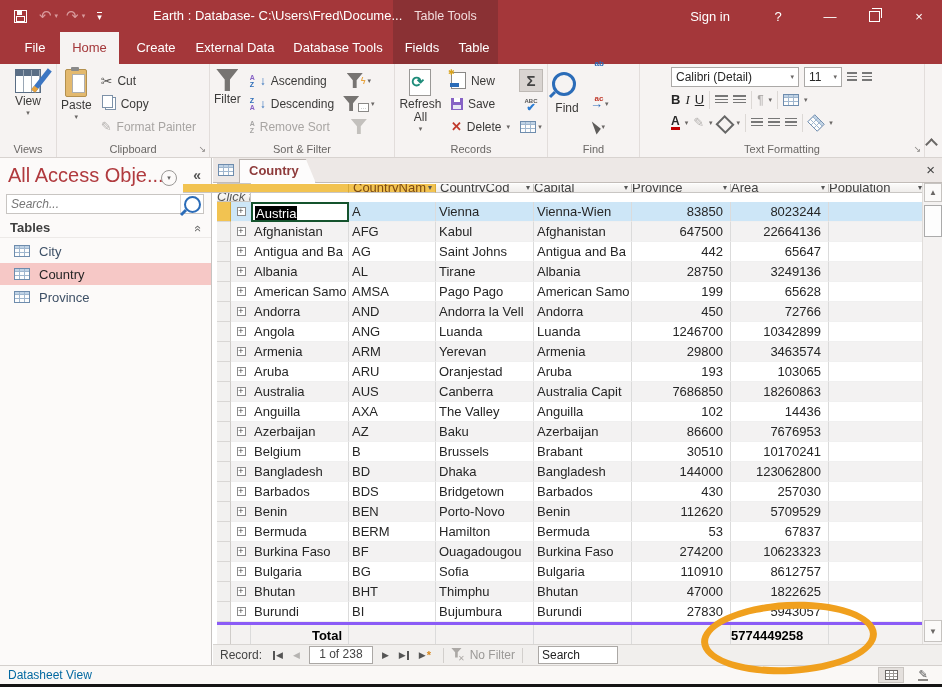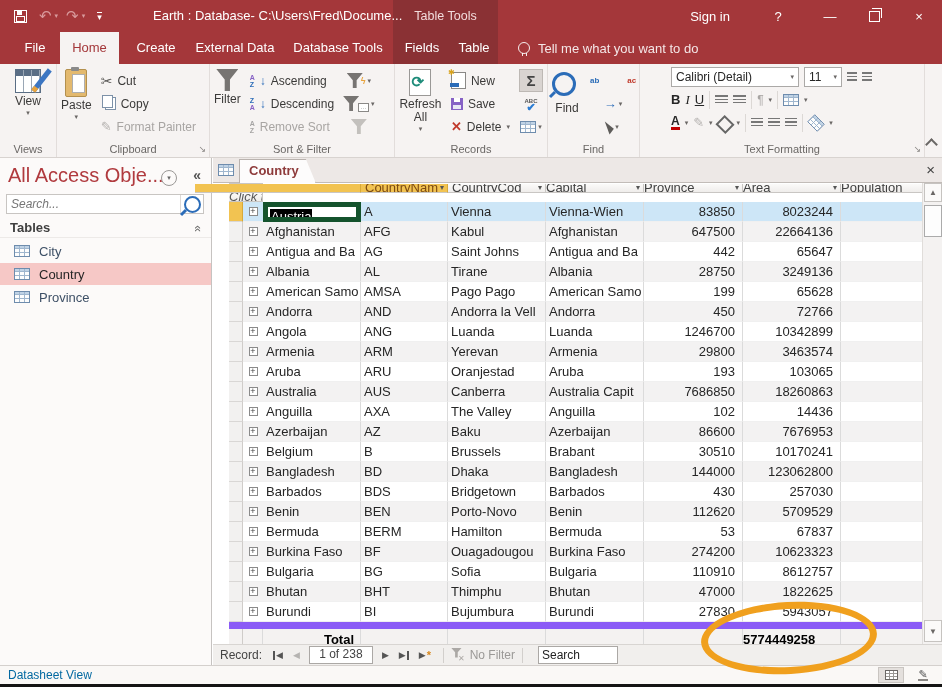--- a/index.html
+++ b/index.html
@@ -81,21 +81,21 @@
   .i-abc{display:flex;flex-direction:column;align-items:center;line-height:6px;}
   .i-abc .t{font-size:6px;font-weight:bold;color:#555;}
   .i-abc .chk{color:#2B7CD3;font-size:11px;font-weight:bold;}
   .i-minitable{width:16px;height:12px;border:1px solid #6E8CAD;box-sizing:border-box;background:
      repeating-linear-gradient(90deg,transparent 0 4px,#9FB6CE 4px 5px),
      repeating-linear-gradient(0deg,transparent 0 3px,#9FB6CE 3px 4px),
      linear-gradient(#BFD2E5 0 3px,#FDFDFD 3px);}
   .i-mag{width:13px;height:13px;border:2.5px solid #2B6CB8;border-radius:50%;position:relative;}
   .i-mag.big{width:18px;height:18px;border-width:3.5px;}
   .i-mag::after{content:'';position:absolute;width:3px;height:7px;background:#2B6CB8;left:-4px;bottom:-5px;transform:rotate(45deg);}
-  .i-replace{display:flex;line-height:7px;font-size:8px;font-weight:bold;gap:28px;}
+  .i-replace{display:flex;flex-direction:column;line-height:7px;font-size:8px;font-weight:bold;gap:28px;}
   .i-replace .r1{color:#2B6CB8;} .i-replace .r2{color:#C0392B;}
   .i-goto{color:#2B6CB8;font-size:13px;font-weight:bold;}
   .i-cursor{width:0;height:0;border-left:6px solid #5E5C5A;border-top:10px solid transparent;border-bottom:4px solid transparent;transform:rotate(-20deg);}
   .bolt{color:#E8A33D;font-size:9px;font-weight:bold;margin-left:-4px;}
   .fbox{width:9px;height:7px;border:1px solid #8A8886;background:#fff;margin-left:-3px;margin-top:8px;font-size:6px;color:#666;line-height:6px;text-align:center;}
 
   
   .tf-rows{display:flex;flex-direction:column;gap:2px;padding:2px 4px 0 6px;margin-left:25px;}
   .tf-row{display:flex;align-items:center;gap:5px;height:21px;}
   .combo{border:1px solid #ABA9A7;background:#fff;font-size:12px;height:20px;display:flex;align-items:center;box-sizing:border-box;padding:0 4px;justify-content:space-between;color:#262626;}
@@ -124,44 +124,44 @@
   .nav-item{position:absolute;left:0;width:100%;height:22px;display:flex;align-items:center;gap:9px;padding-left:14px;box-sizing:border-box;font-size:13px;color:#3E5066;}
   .nav-item.selected{background:#F6C8C6;color:#262626;}
 
   
   .datasheet{position:absolute;left:213px;top:158px;width:729px;height:486px;background:#fff;}
   .tabstrip{position:absolute;left:0;top:0;width:729px;height:25px;background:#EDE8E6;border-bottom:1px solid #C2BCB8;box-sizing:border-box;}
   .tabstrip .tbl{position:absolute;left:5px;top:6px;}
   .doctab{position:absolute;left:26px;top:1px;height:24px;background:#FDFCFC;border:1px solid #B9B2AE;border-bottom:none;box-sizing:border-box;padding:0 16px 0 9px;line-height:22px;font-size:13px;font-weight:bold;color:#8E3B3B;clip-path:polygon(0 0,calc(100% - 10px) 0,100% 100%,0 100%);}
   .tab-close{position:absolute;right:7px;top:3px;font-size:15px;color:#444;line-height:18px;}
 
-  .ds-grid{position:absolute;left:16px;top:25px;width:709px;}
+  .ds-grid{position:absolute;left:4px;top:25px;width:709px;}
   .ds-header{display:grid;grid-template-columns:34px 98px 87px 98px 98px 99px 98px 97px;height:19px;}
   .dh-cell{background:linear-gradient(#FBFAF9,#EFEDEB);border-right:1px solid #C9C6C3;border-bottom:1px solid #C9C6C3;box-sizing:border-box;font-size:13px;color:#3F3F3F;display:flex;align-items:center;line-height:18px;overflow:hidden;white-space:nowrap;}
   .dh-cell .dh-label{flex:1;padding-left:4px;}
   .dh-cell.center .dh-label{text-align:left;padding-left:0;}
   .dh-cell .dd{font-size:8px;color:#555;padding:0 3px 0 0;}
   .dh-cell.amber{background:#F2C351;border-right-color:#D8A938;color:#7C4A12;font-weight:normal;}
   .dh-cell.addcol .dh-label{font-style:italic;color:#595959;text-align:center;}
 
   .ds-row{display:grid;grid-template-columns:14px 20px 98px 87px 98px 98px 99px 98px 97px;height:20px;}
   .ds-row .cell{background:#fff;border-right:1px solid #DBDBDB;border-bottom:1px solid #F0F0F0;box-sizing:border-box;overflow:hidden;white-space:nowrap;font-size:13px;line-height:19px;padding:0 3px;color:#262626;}
   .ds-row .num{text-align:right;padding-right:7px;}
   .ds-row.alt .cell{background:#F3F2F2;}
   .ds-row.sel .cell{background:#CDE6F7;}
   .selcell{background:#F2F1F0;border-right:1px solid #CFCCC9;border-bottom:1px solid #D9D7D5;box-sizing:border-box;}
   .selcell.cur{background:#F2C351;border-right-color:#D8A938;}
   .expandcell{background:#fff;border-bottom:1px solid #F0F0F0;display:flex;align-items:center;justify-content:center;}
   .ds-row.alt .expandcell{background:#F3F2F2;}
   .ds-row.sel .expandcell{background:#CDE6F7;}
   .expand{width:9px;height:9px;border:1px solid #8A8A8A;background:#fff;font-size:9px;line-height:7px;text-align:center;color:#444;box-sizing:border-box;}
-  .cell.editing{background:#fff !important;border:5px solid #14532d;padding:0 2px;}
+  .cell.editing{background:#fff !important;border:2px solid #14532d;padding:0 2px;}
   .seltext{background:#000;color:#fff;padding:0 1px;}
 
-  .ds-total{display:grid;grid-template-columns:14px 20px 98px 87px 98px 98px 99px 98px 97px;height:22px;border-top:7px solid #8b5cf6;}
+  .ds-total{display:grid;grid-template-columns:14px 20px 98px 87px 98px 98px 99px 98px 97px;height:22px;border-top:3px solid #8b5cf6;}
   .ds-total>div{background:#F4F2F1;border-right:1px solid #DBDBDB;box-sizing:border-box;font-size:13px;line-height:21px;overflow:hidden;}
   .ds-total .tsel{border-right:1px solid #CFCCC9;}
   .ds-total .tlabel{font-weight:bold;text-align:right;padding-right:6px;color:#000;}
   .ds-total .tpop{font-weight:bold;text-align:right;padding-right:25px;color:#000;}
 
   
   .vscroll{position:absolute;left:709px;top:25px;width:20px;height:461px;background:#F4F2F1;border-left:1px solid #E0DDDA;box-sizing:border-box;}
   .vs-btn{position:absolute;left:1px;width:18px;height:19px;background:#FBFAF9;border:1px solid #C6C3C0;box-sizing:border-box;display:flex;align-items:center;justify-content:center;font-size:8px;color:#6A6765;}
   .vs-up{top:0;}
   .vs-down{bottom:2px;height:22px;}
@@ -226,24 +226,20 @@
 
 <div class="tabrow">
   <div class="dark"></div>
   <div class="rtab" style="left:14px;width:42px;">File</div>
   <div class="rtab active" style="left:60px;width:59px;">Home</div>
   <div class="rtab" style="left:130px;width:52px;">Create</div>
   <div class="rtab" style="left:288px;width:100px;">Database Tools</div>
   <div class="rtab" style="left:190px;width:90px;">External Data</div>
   <div class="rtab" style="left:398px;width:48px;">Fields</div>
   <div class="rtab" style="left:452px;width:44px;">Table</div>
-  <div class="tellme">
-    <span class="i-bulb"></span>
-    <span>Tell me what you want to do</span>
-  </div>
 </div>
 
 <div class="ribbon">
 
   <div class="rgroup" style="width:57px;">
     <div class="rg-body" style="justify-content:center;width:100%;">
       <div class="bigbtn">
         <span class="i-viewgrid"></span>
         <span class="lbl">View</span>
         <span class="dd">▾</span>

